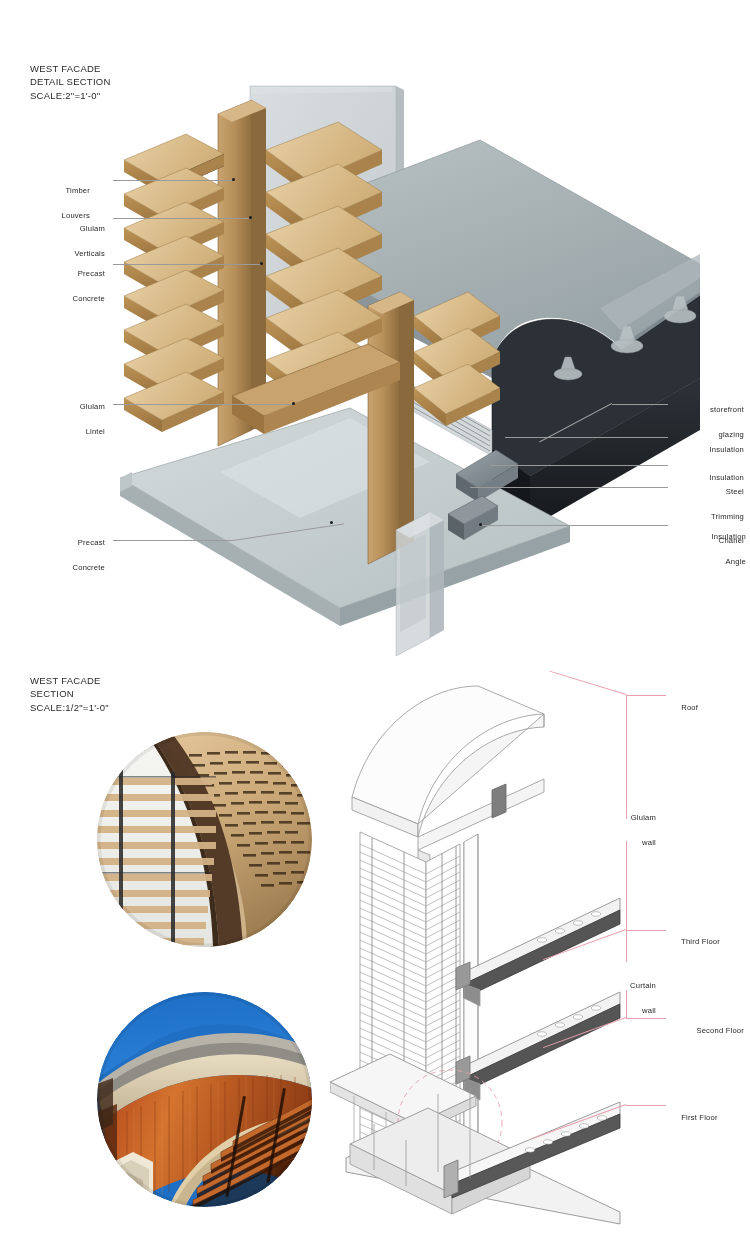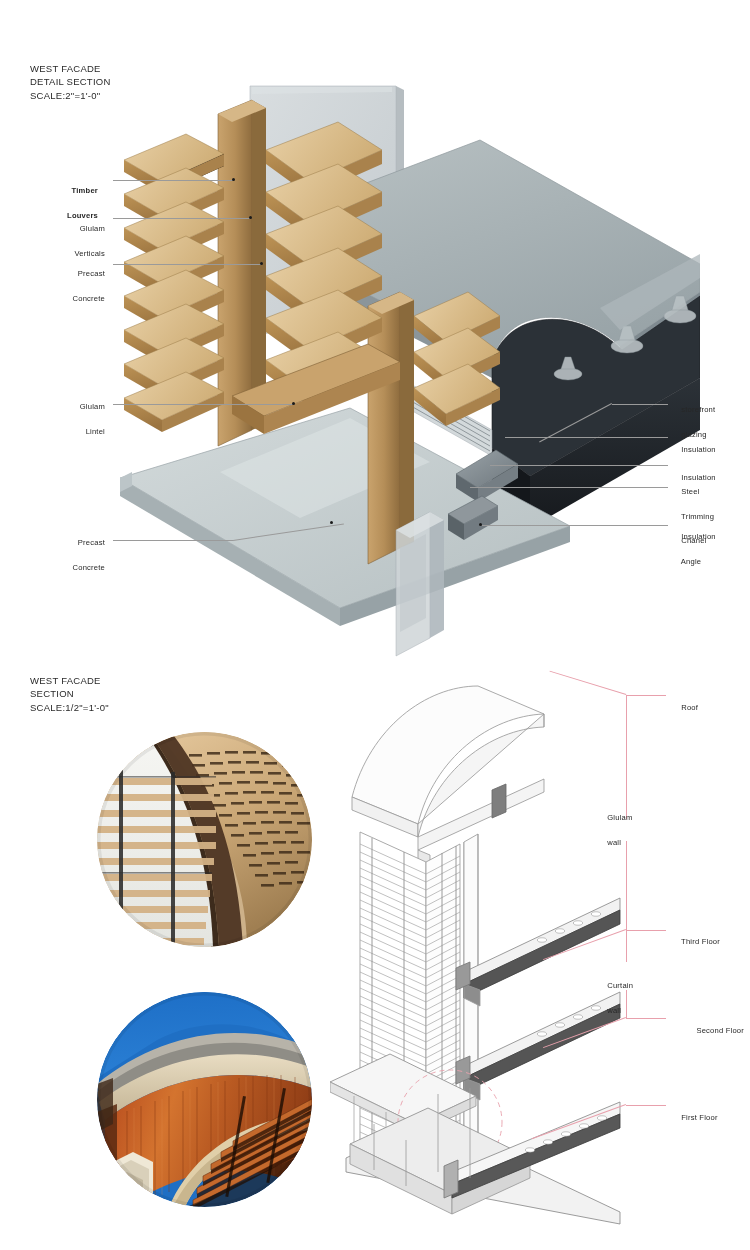--- a/index.html
+++ b/index.html
@@ -25,21 +25,21 @@
     color: #2a2a2a; display: block; white-space: pre;
   }
   #title-detail { left: 30px; top: 62px; }
   #title-section { left: 30px; top: 674px; }
 
   
   .anno { position: absolute; font-size: 7.6px; line-height: 1.62;
           color: #272727; letter-spacing: 0.2px;
           font-family: "Liberation Sans", sans-serif; white-space: pre; }
   .anno.right-al { text-align: right; }
-  .anno.left-al  { text-align: left; }
+  .anno.left-al  { text-align: right; }
   .leader { position: absolute; height: 1px; background: #9a9a9a; }
   .leader-dot { position: absolute; width: 3px; height: 3px; border-radius: 50%;
                 background: #1a1a1a; }
   .leader-diag { position: absolute; transform-origin: 0 0; height: 1px;
                  background: #9a9a9a; }
   .leader-pink { position: absolute; height: 1px; background: #e8a0ac; }
   .vline-pink { position: absolute; width: 1px; background: #e8a0ac; }
   .diag-pink { position: absolute; transform-origin: 0 0; height: 1px;
                background: #e8a0ac; }
 
@@ -286,21 +286,21 @@
 
       <g>
         <path d="M296,452 L330,434 L330,560 L296,578 Z" fill="#cfd5d8" opacity="0.85" stroke="#9aa3a8" stroke-width="0.5"></path>
         <path d="M330,434 L344,442 L344,552 L330,560 Z" fill="#aeb7bc" opacity="0.9"></path>
         <path d="M296,452 L330,434 L344,442 L310,460 Z" fill="#dde2e4" opacity="0.8"></path>
         <path d="M300,470 L326,456 L326,540 L300,554 Z" fill="#bcc4c8" opacity="0.5"></path>
       </g>
     </svg>
   </div>
 
-  <div class="anno right-al" style="left:23px; top:173px; width:75px;font-weight:bold;">
+  <div class="anno right-al" style="left:15px; top:173px; width:75px;">
     <span>Timber</span><br>
     <span>Louvers</span>
   </div>
   <div class="leader" style="left:113px; top:180px; width:120px;"></div>
   <div class="leader-dot" style="left:232px; top:178px;"></div>
 
   <div class="anno right-al" style="left:30px; top:211px; width:75px;">
     <span>Glulam</span><br>
     <span>Verticals</span>
   </div>

